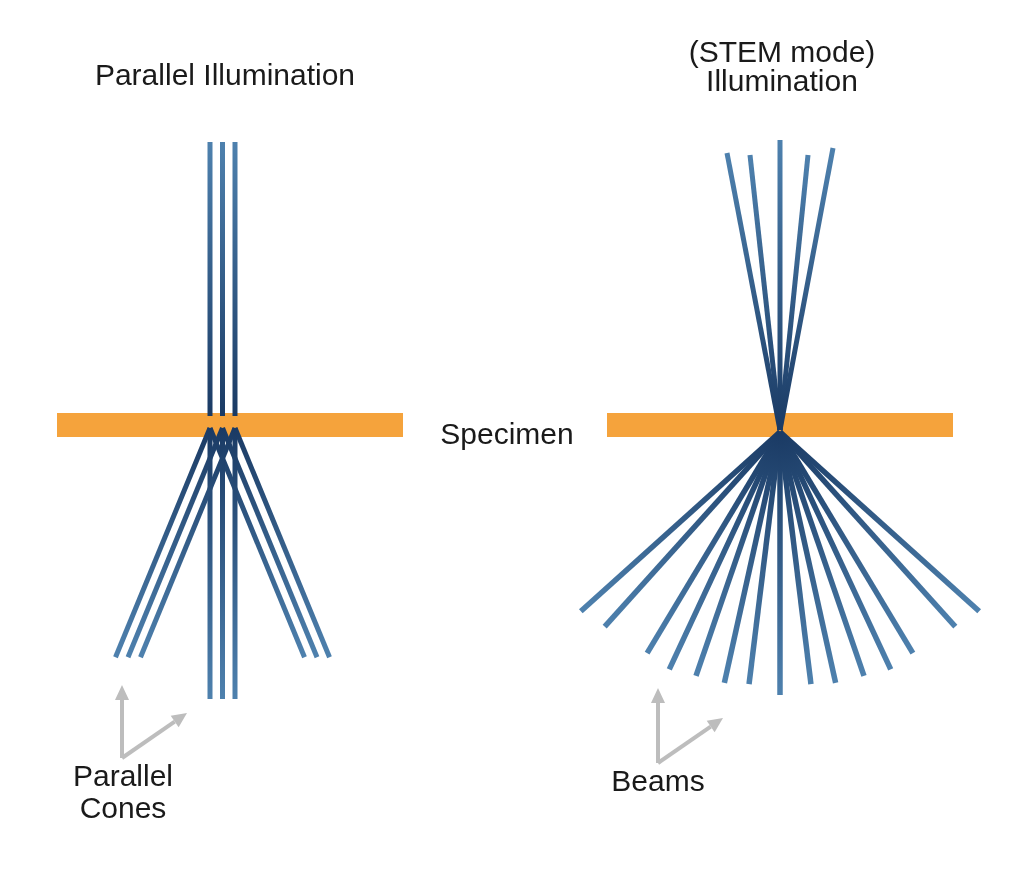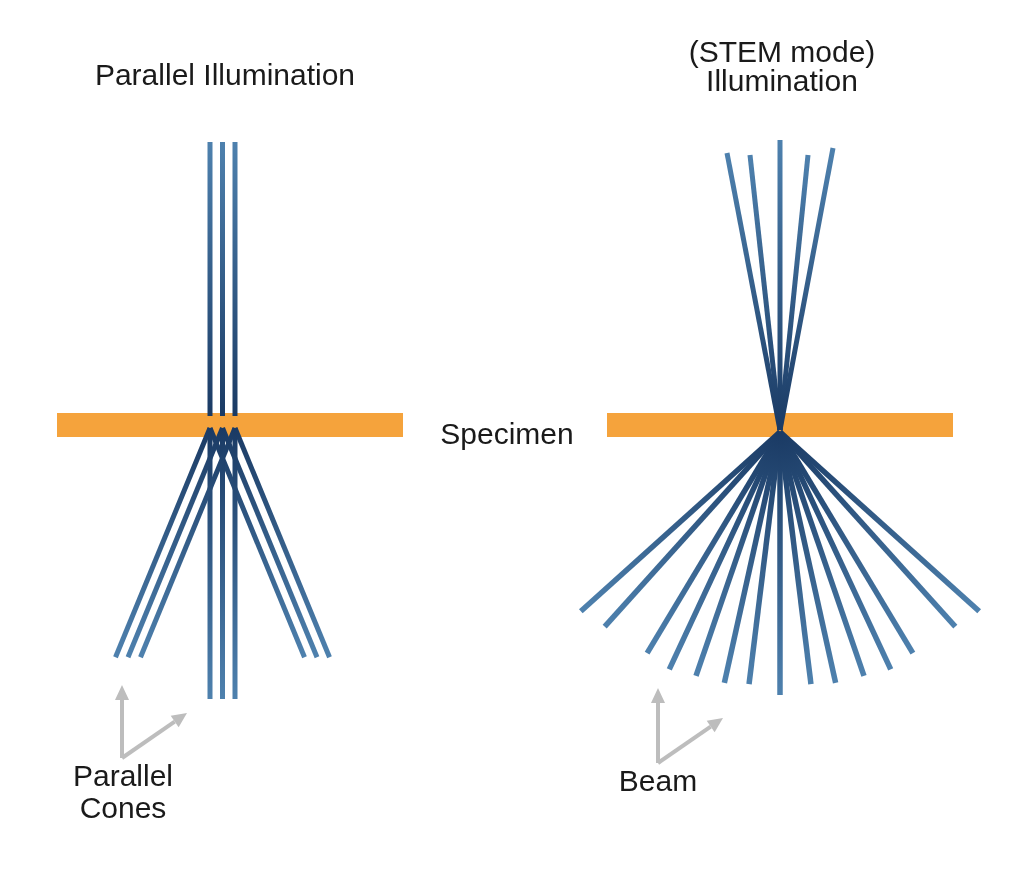--- a/index.html
+++ b/index.html
@@ -215,15 +215,15 @@
     <div>Illumination</div>
   </div>
 
   <div class="label label-specimen">Specimen</div>
 
   <div class="label label-parallel-beams">
     <div>Parallel</div>
     <div>Cones</div>
   </div>
 
-  <div class="label label-cones">Beam</div>
+  <div class="label label-cones">Beams</div>
 
 </div>
 
 </body></html>

